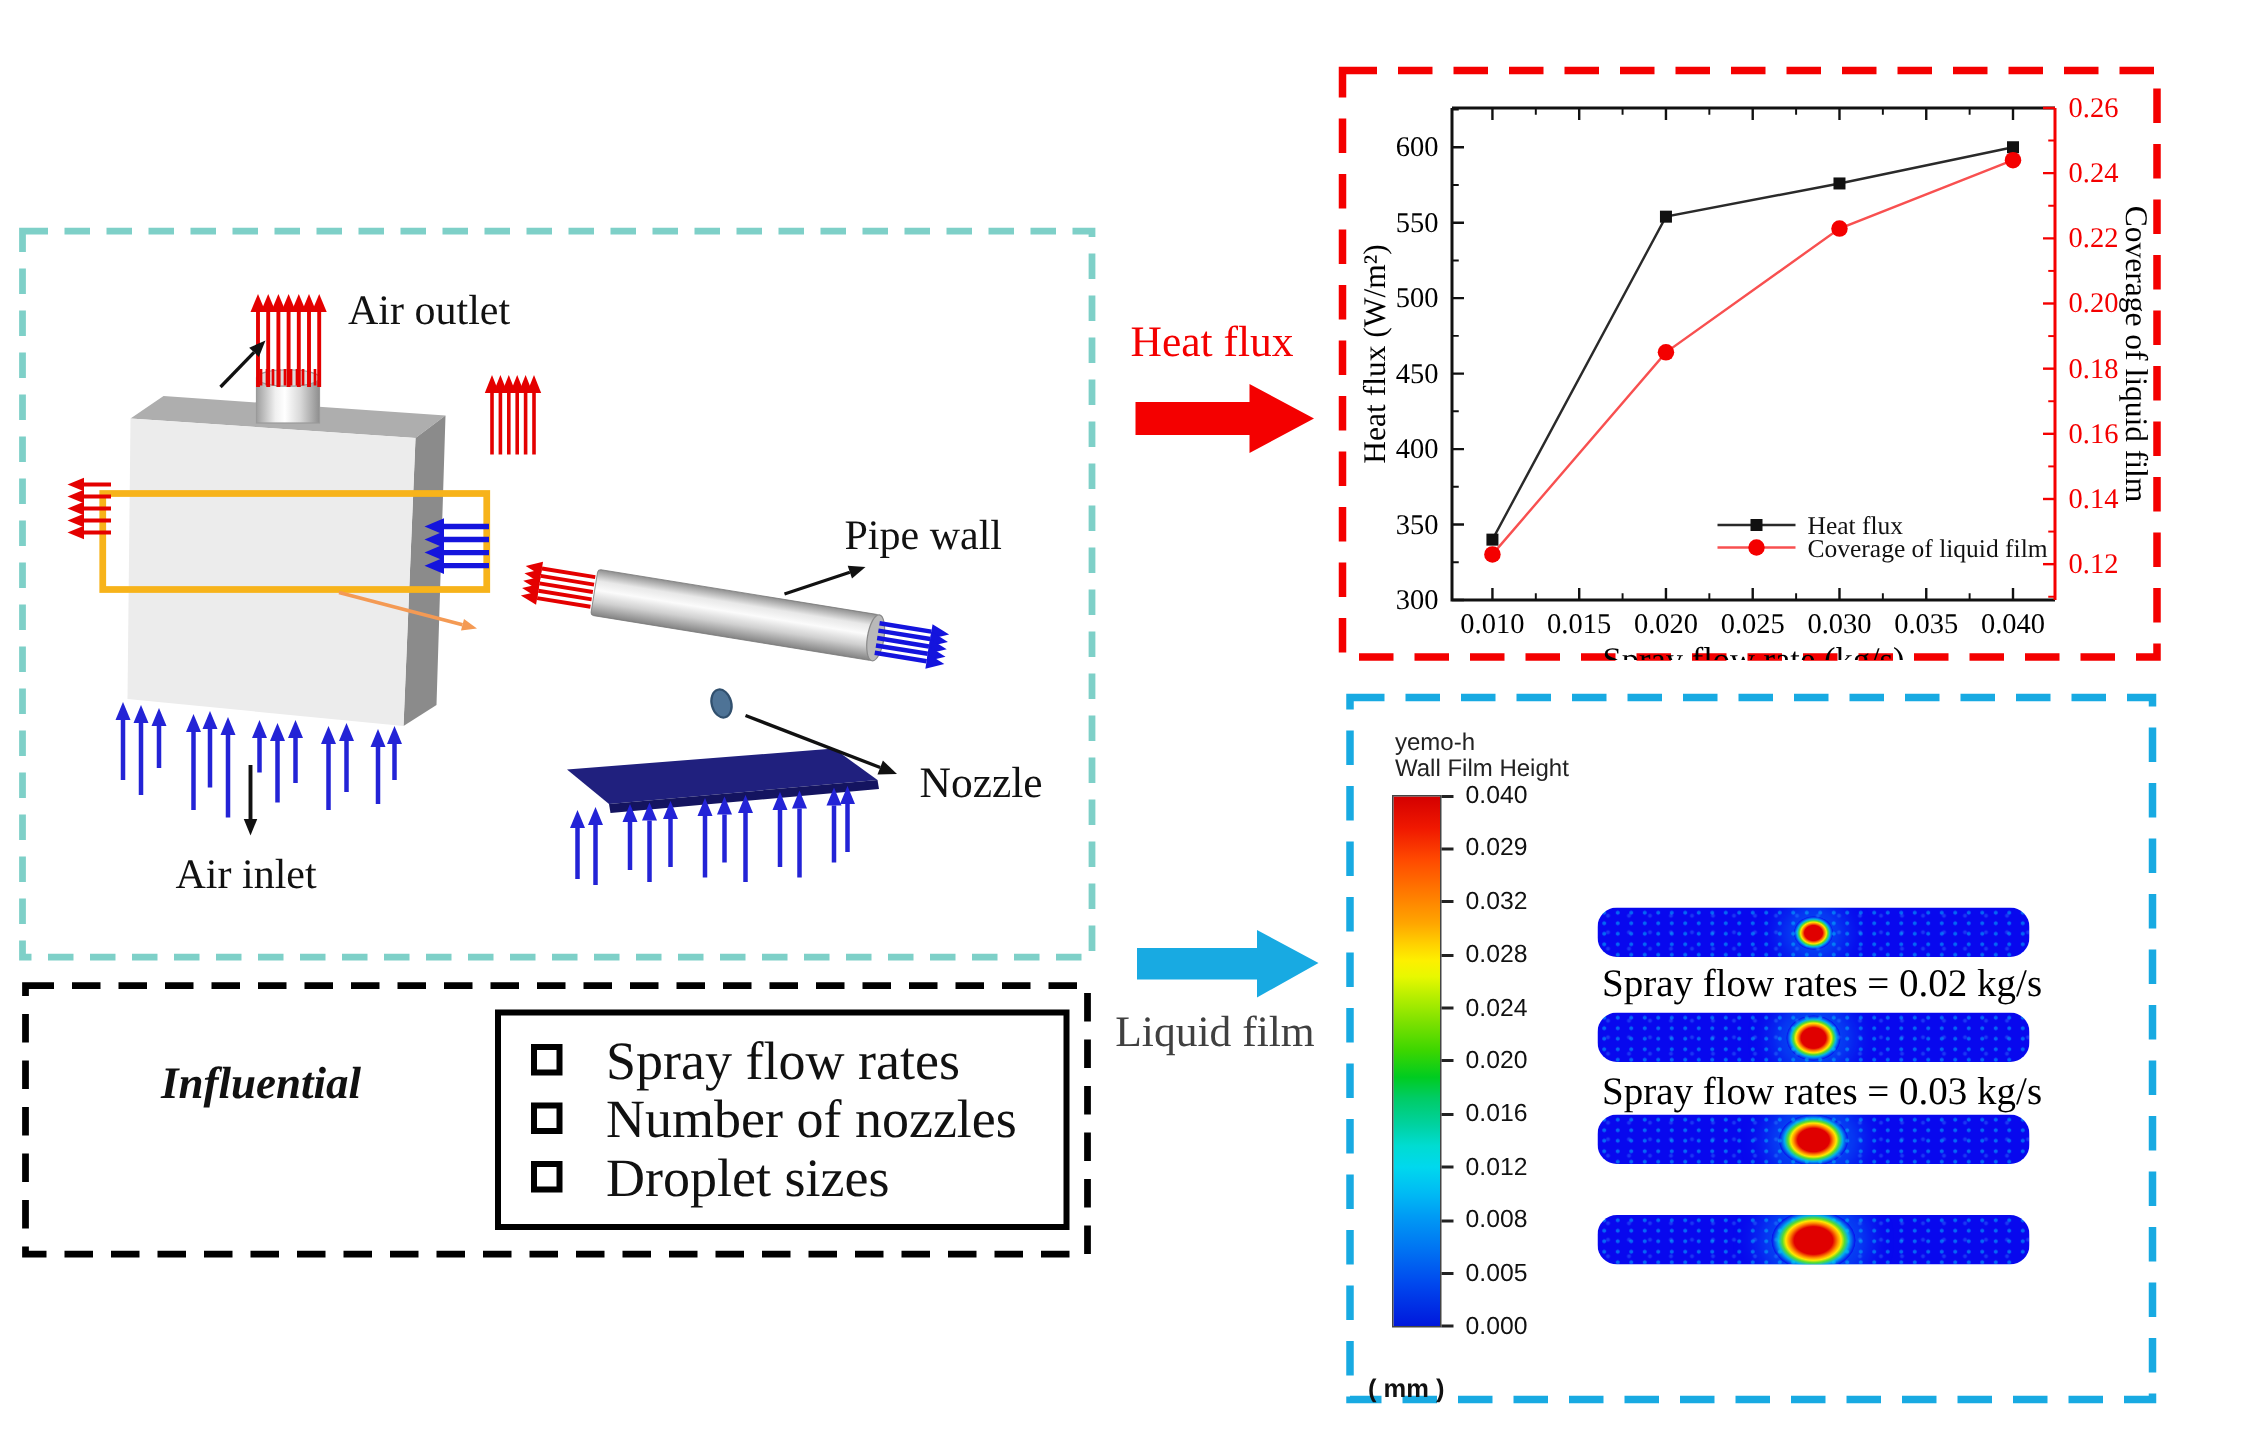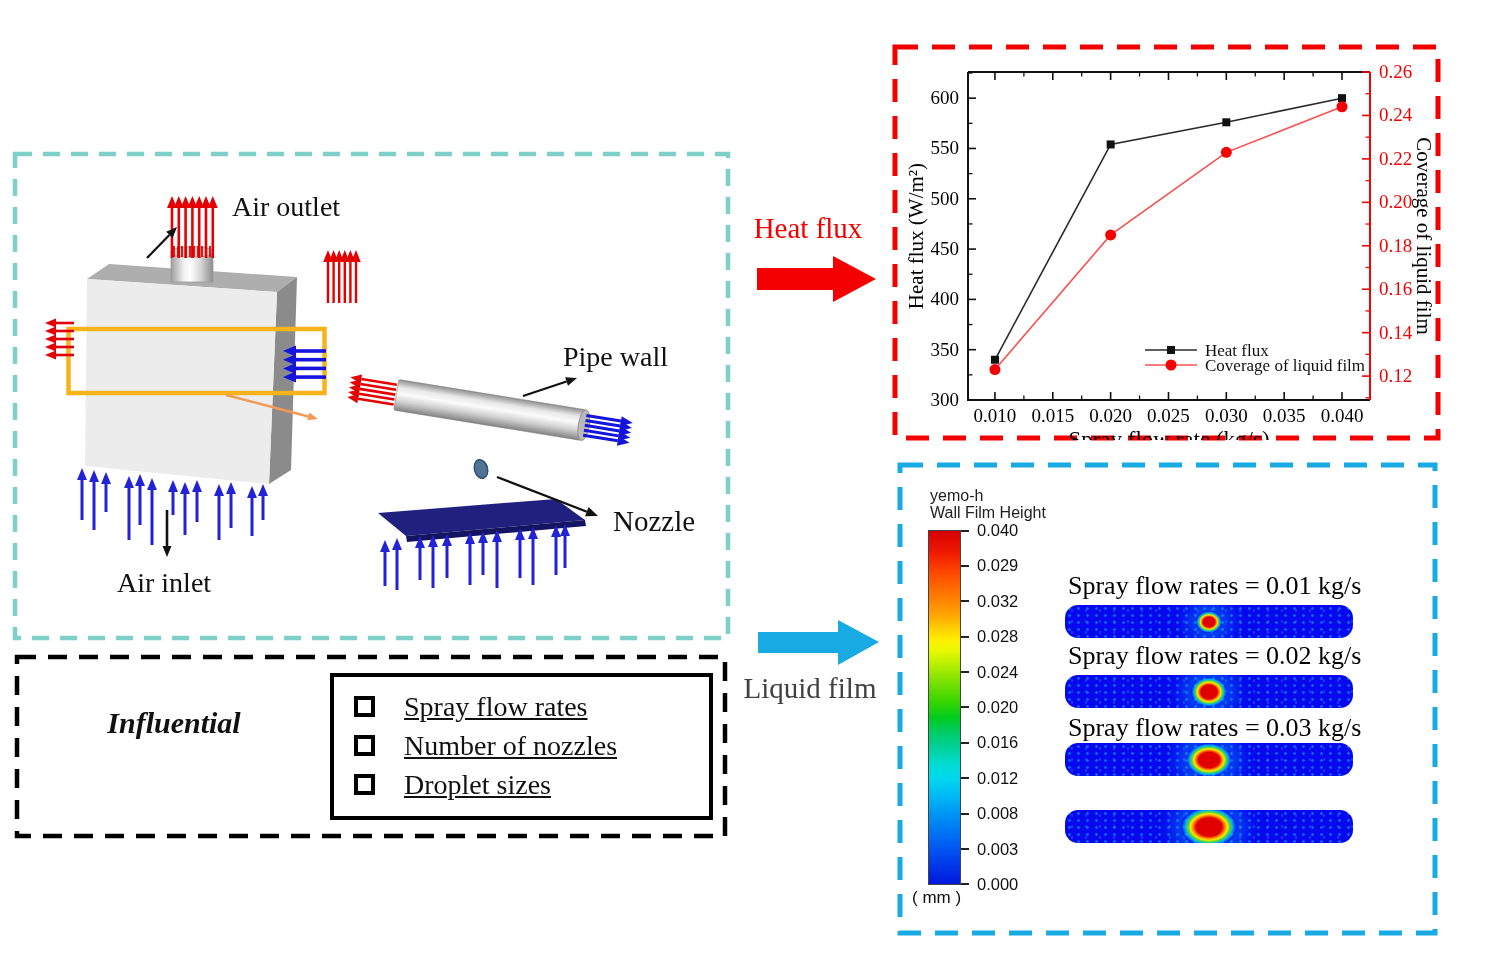--- a/index.html
+++ b/index.html
@@ -9,42 +9,42 @@
   svg text{font-family:"Liberation Serif","DejaVu Serif",serif;}
   .flow-label{position:absolute;text-align:center;font-size:29px;white-space:nowrap;}
   .hf-label{left:742px;top:212px;width:132px;color:#f40000;}
   .lf-label{left:728px;top:672px;width:164px;color:#404040;}
 
   
   .factors-title{left:58px;top:704px;width:232px;text-align:center;font-weight:bold;
                  font-size:30px;line-height:37px;font-style:italic;}
   .factors-box{left:330px;top:673px;width:383px;height:147px;border:4px solid #000;
                box-sizing:border-box;padding:10px 0 0 20px;}
-  .factor-item{display:flex;align-items:center;height:39px;font-size:28px;text-decoration:underline;}
+  .factor-item{display:flex;align-items:center;height:39px;font-size:36px;}
   .factor-bullet{width:13px;height:13px;border:4px solid #000;margin-right:29px;flex:0 0 auto;}
 
   
   .chart-panel{left:893px;top:45px;width:547px;height:395px;}
 
   
   .contour-panel{left:898px;top:463px;width:539px;height:472px;
                  font-family:"Liberation Sans","DejaVu Sans",sans-serif;}
   .cb-title{left:16px;top:24px;font-size:16px;line-height:17px;color:#222;white-space:nowrap;margin-left:16px;}
   .colorbar{left:30px;top:67px;width:33px;height:355px;border:1px solid #444;box-sizing:border-box;
     background:linear-gradient(to bottom,
       #d40000 0%,#f01800 6%,#ff4a00 12%,#ff7800 18%,#ffa600 24%,#ffd200 28%,
       #fdf000 31%,#e8f800 34%,#b4ee00 38%,#78e000 43%,#3cd600 48%,#00cc20 53%,
       #00cc66 57%,#00d2a0 62%,#00dcd2 66%,#00d8ee 70%,#00baf4 75%,#0096f4 80%,
       #0070f2 86%,#0048ee 92%,#0018dc 100%);}
   .cb-ticks{left:63px;top:58px;height:373px;display:flex;flex-direction:column;
             justify-content:space-between;}
   .cbt{display:flex;align-items:center;height:19px;}
   .cbt i{display:block;width:8px;height:2px;background:#222;margin-right:8px;}
   .cbt em{font-style:normal;font-size:16.5px;color:#111;}
-  .cb-unit{left:14px;top:425px;font-size:17px;color:#111;}
+  .cb-unit{left:14px;top:453px;font-size:17px;color:#111;font-weight:bold;}
 
   .crow-label{position:absolute;left:170px;width:345px;font-size:26px;white-space:nowrap;
               font-family:"Liberation Serif","DejaVu Serif",serif;color:#000;}
   .strip{position:absolute;left:167px;width:288px;height:33px;border-radius:13px;
          background-color:#0808ee;overflow:hidden;display:flex;align-items:center;justify-content:center;
          background-image:
            radial-gradient(circle, rgba(0,220,255,.45) 1px, transparent 1.6px),
            radial-gradient(circle, rgba(60,140,255,.35) 1px, transparent 1.6px);
          background-size:9px 7px,14px 11px;}
   .hotspot{border-radius:50%;flex:0 0 auto;
@@ -422,30 +422,29 @@
       <span class="cbt">
           <i></i>
           <em>0.012</em>
         </span>
       <span class="cbt">
           <i></i>
           <em>0.008</em>
         </span>
       <span class="cbt">
           <i></i>
-          <em>0.003</em>
+          <em>0.005</em>
         </span>
       <span class="cbt">
           <i></i>
           <em>0.000</em>
         </span>
     </div>
     <div class="abs cb-unit">( mm )</div>
 
-    <div class="crow-label" style="top:108px">Spray flow rates = 0.01 kg/s</div>
     <div class="strip" style="top:142px">
         <div class="hotspot hs1"></div>
       </div>
 
     <div class="crow-label" style="top:178px">Spray flow rates = 0.02 kg/s</div>
     <div class="strip" style="top:212px">
         <div class="hotspot hs2"></div>
       </div>
 
     <div class="crow-label" style="top:250px">Spray flow rates = 0.03 kg/s</div>

